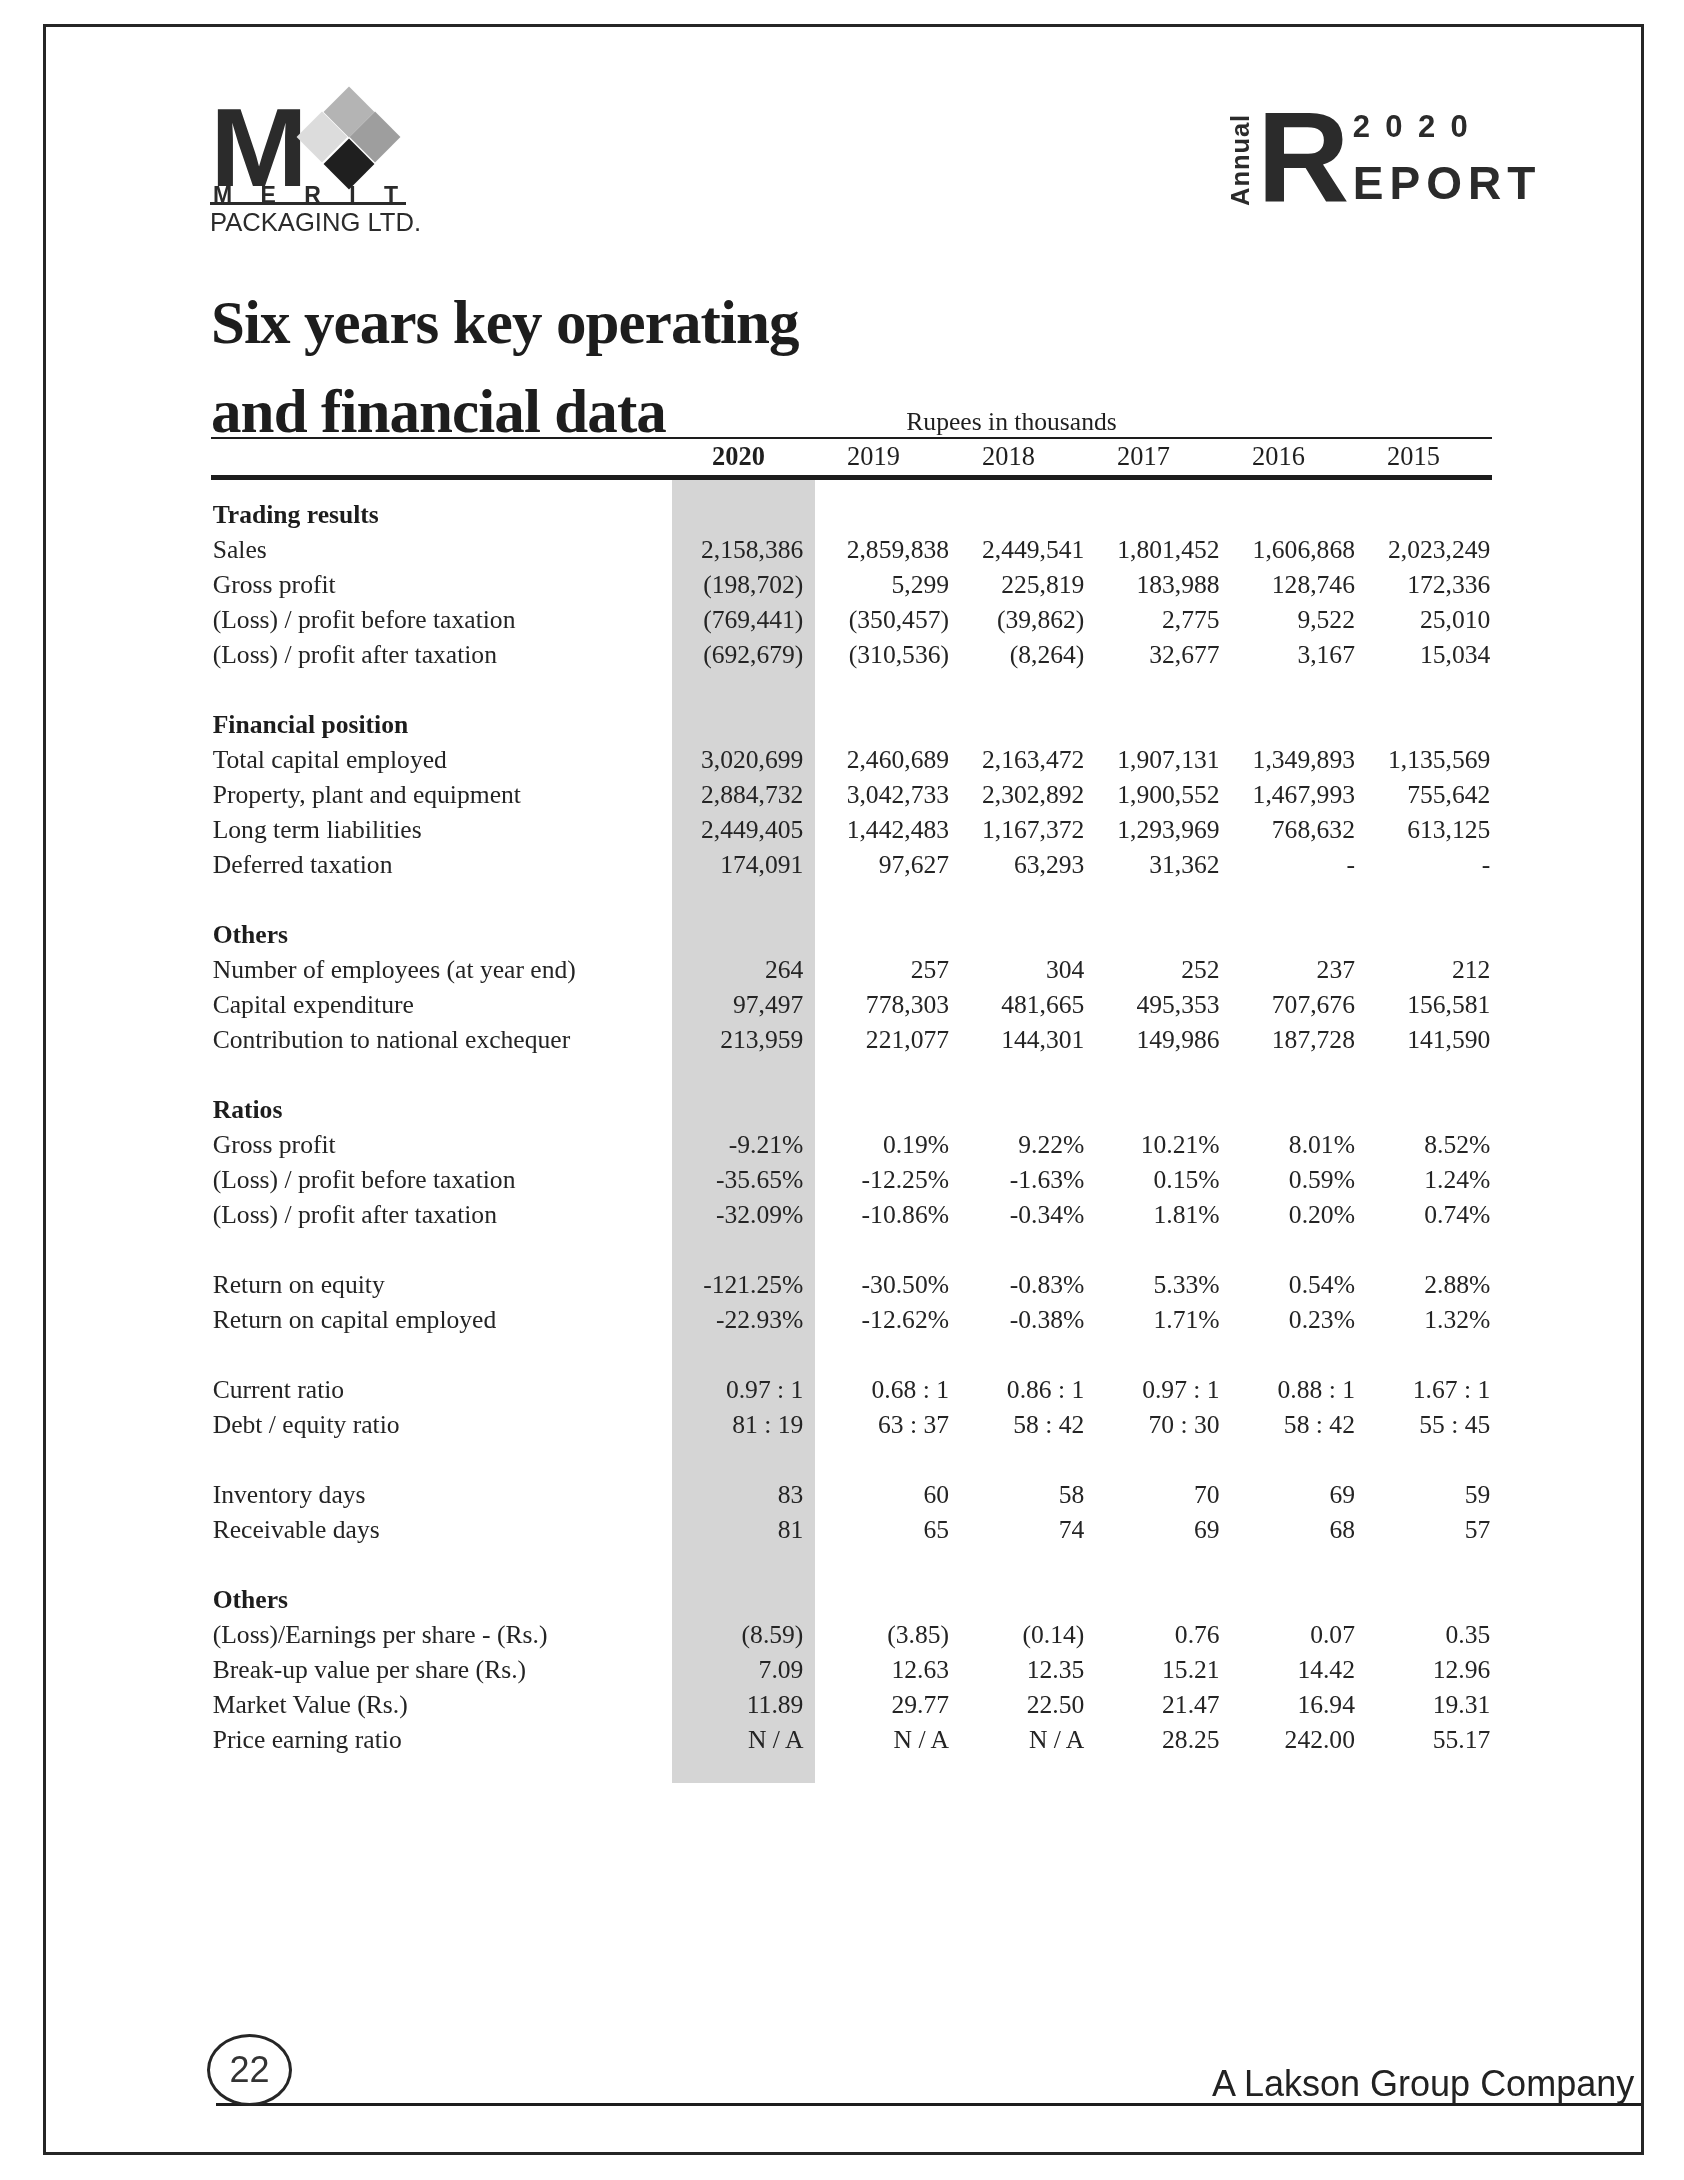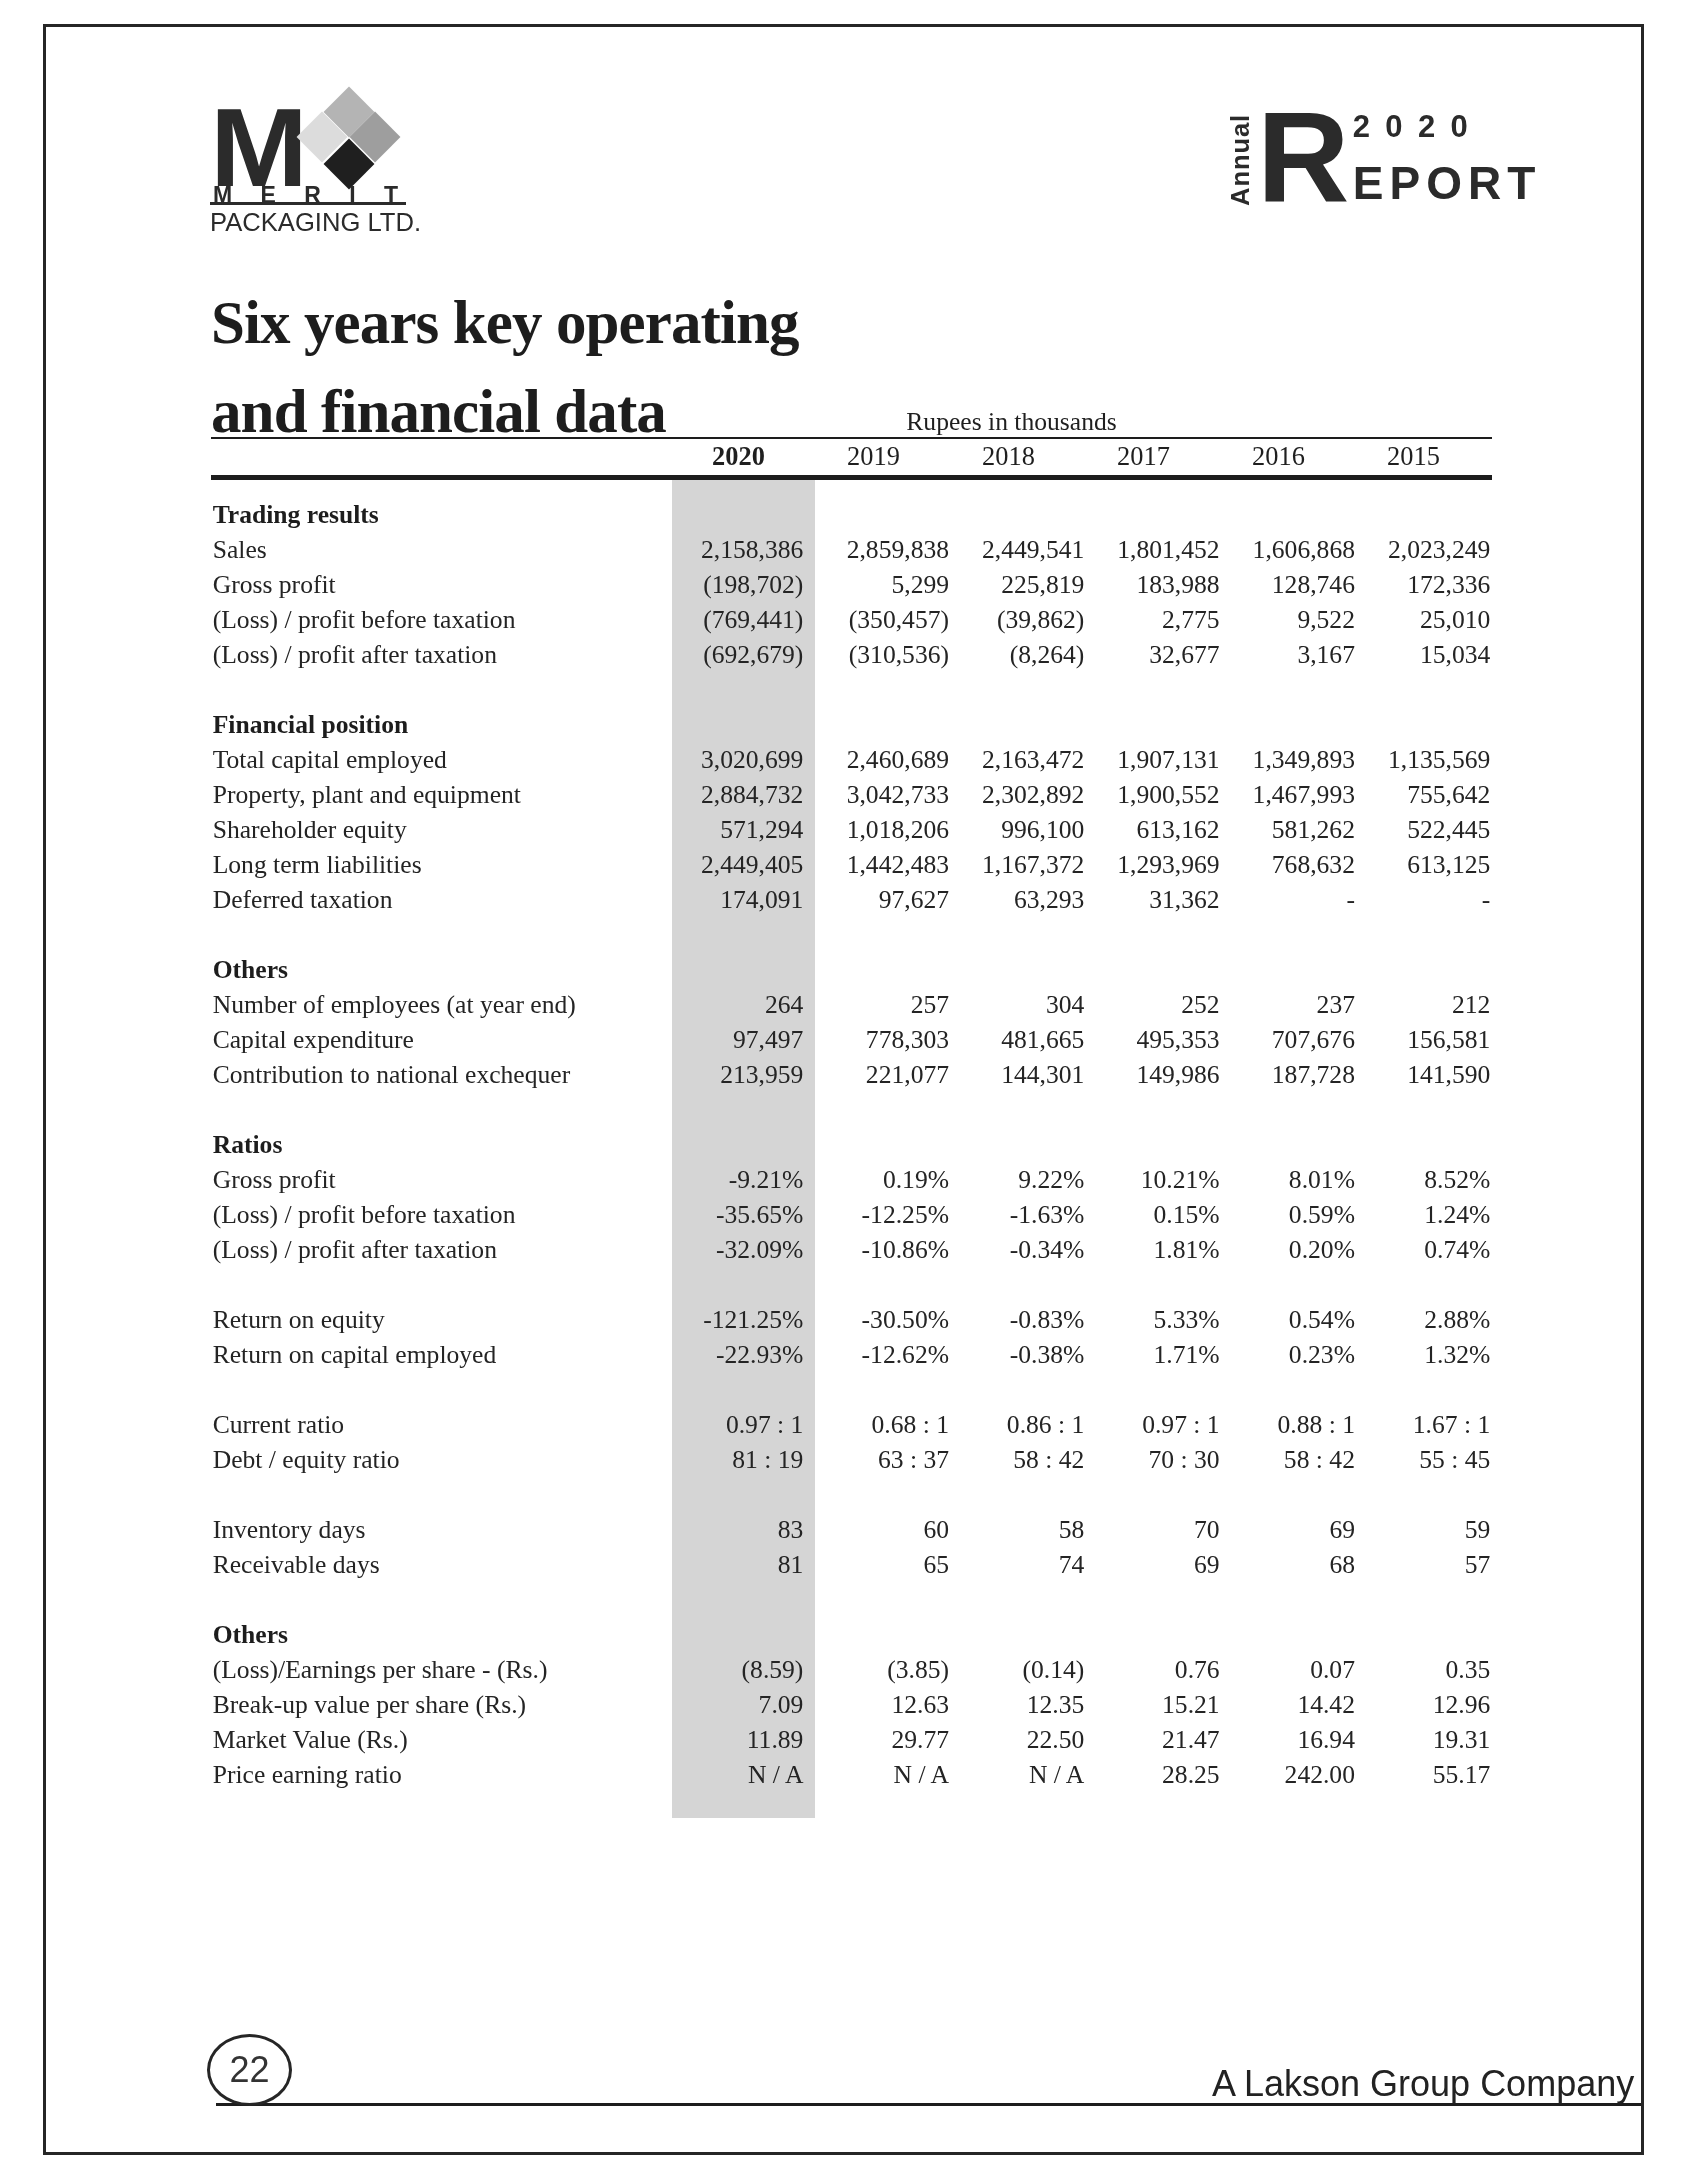--- a/index.html
+++ b/index.html
@@ -225,29 +225,20 @@
           <tr style="height: 35px;">
             <td class="label">Property, plant and equipment</td>
             <td class="num band" style="background: rgb(213, 213, 213);">2,884,732</td>
             <td class="num">3,042,733</td>
             <td class="num">2,302,892</td>
             <td class="num">1,900,552</td>
             <td class="num">1,467,993</td>
             <td class="num">755,642</td>
           </tr>
           <tr style="height: 35px;">
-            <td class="label">Shareholder equity</td>
-            <td class="num band" style="background: rgb(213, 213, 213);">571,294</td>
-            <td class="num">1,018,206</td>
-            <td class="num">996,100</td>
-            <td class="num">613,162</td>
-            <td class="num">581,262</td>
-            <td class="num">522,445</td>
-          </tr>
-          <tr style="height: 35px;">
             <td class="label">Long term liabilities</td>
             <td class="num band" style="background: rgb(213, 213, 213);">2,449,405</td>
             <td class="num">1,442,483</td>
             <td class="num">1,167,372</td>
             <td class="num">1,293,969</td>
             <td class="num">768,632</td>
             <td class="num">613,125</td>
           </tr>
           <tr style="height: 35px;">
             <td class="label">Deferred taxation</td>

